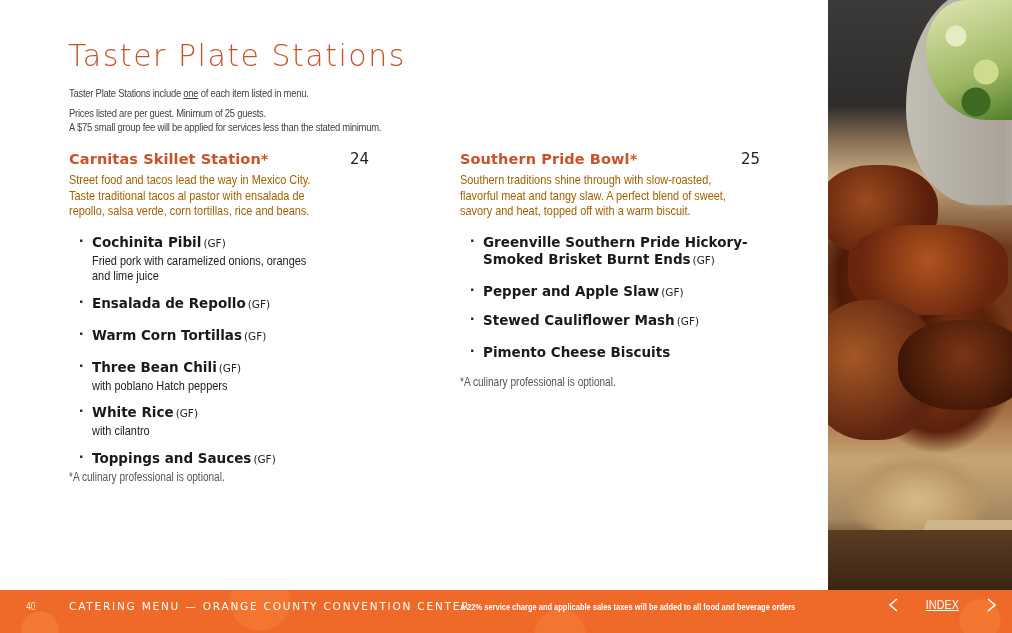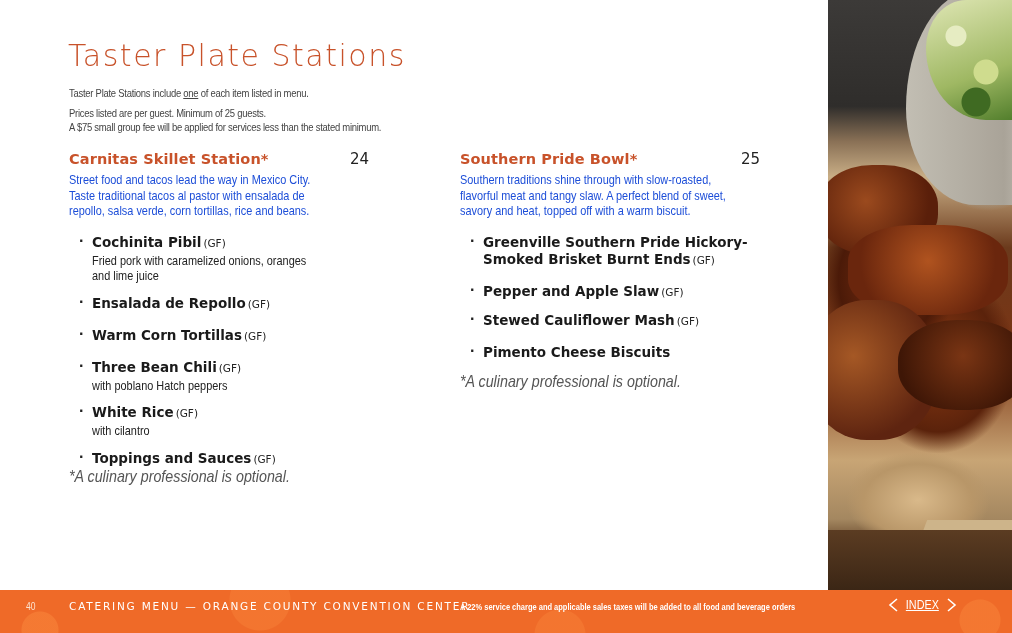--- a/index.html
+++ b/index.html
@@ -18,30 +18,30 @@
   .intro .gap { margin-bottom: 6px; }
   .intro u { text-decoration: underline; }
 
   .col { position: absolute; top: 150px; width: 300px; }
   .col.left { left: 69px; }
   .col.right { left: 460px; }
   .station-head { display: flex; justify-content: space-between; align-items: baseline; width: 300px; }
   .station-name { font-family: "DejaVu Sans", sans-serif; font-weight: bold; font-size: 14.5px; color: #c8522a; letter-spacing: 0.1px; }
   .station-price { font-family: "DejaVu Sans", sans-serif; font-size: 15px; color: #222; margin-right: 0px; }
   .col.right .station-head { width: 300px; }
-  .station-desc { margin-top: 4px; font-size: 13px; line-height: 15.5px; color: #1d4ed8; }
+  .station-desc { margin-top: 4px; font-size: 13px; line-height: 15.5px; color: #a16207; }
   .station-desc .line, .item-desc .line, .note .line { display: block; white-space: nowrap; transform: scaleX(0.84); transform-origin: left center; }
 
   .items { list-style: none; margin-top: 15px; margin-left: 11px; }
   .item { position: relative; padding-left: 12px; margin-bottom: 11px; }
   .item::before { content: "·"; position: absolute; left: -1px; top: -2px; font-size: 16px; font-weight: bold; color: #222; }
   .item-name { font-family: "DejaVu Sans", sans-serif; font-weight: bold; font-size: 13.5px; color: #1a1a1a; line-height: 17px; }
   .gf { font-family: "DejaVu Sans", sans-serif; font-weight: normal; font-size: 10.5px; color: #222; margin-left: 2px; }
   .item-desc { font-size: 13px; line-height: 15.5px; color: #222; margin-top: 1px; }
-  .note { font-size: 17px; color: #555; line-height: 14px; font-style: italic; }
+  .note { font-size: 12px; color: #555; line-height: 14px; }
   .col.left .note { margin-top: -9px; }
   .col.right .note { margin-top: 14px; }
 
   .photo {
     position: absolute; left: 828px; top: 0; width: 184px; height: 590px; overflow: hidden;
     background:
       radial-gradient(ellipse 70px 90px at 150px 80px, #a9c276 0%, #7e9b50 40%, rgba(0,0,0,0) 72%),
       radial-gradient(ellipse 110px 140px at 160px 110px, #bdb9ae 0%, #a8a397 60%, rgba(0,0,0,0) 72%),
       radial-gradient(ellipse 90px 110px at 60px 280px, #7a2f12 0%, #4b1a08 55%, rgba(0,0,0,0) 75%),
       radial-gradient(ellipse 100px 120px at 110px 360px, #8c3a14 0%, #5a220b 60%, rgba(0,0,0,0) 78%),
@@ -67,21 +67,21 @@
       radial-gradient(circle at 40px 40px, rgba(255,150,70,0.35) 0 18px, transparent 19px),
       radial-gradient(circle at 260px 10px, rgba(255,150,70,0.25) 0 30px, transparent 31px),
       radial-gradient(circle at 560px 45px, rgba(255,150,70,0.25) 0 25px, transparent 26px),
       radial-gradient(circle at 980px 30px, rgba(255,150,70,0.3) 0 20px, transparent 21px),
       #ef6a28;
     color: #fff;
   }
   .page-num { position: absolute; left: 26px; top: 11px; font-size: 10px; color: #fde3d0; transform: scaleX(0.85); transform-origin: left; }
   .footer-title { position: absolute; left: 69px; top: 10px; font-family: "DejaVu Sans", sans-serif; font-size: 10.5px; letter-spacing: 1.8px; color: #fff; }
   .footer-note { position: absolute; left: 460px; top: 12px; font-size: 8.5px; font-weight: bold; color: #fff; white-space: nowrap; transform: scaleX(0.88); transform-origin: left; }
-  .nav { position: absolute; left: 886px; top: 7px; display: flex; align-items: center; gap: 4px; }
+  .nav { position: absolute; left: 886px; top: 7px; display: flex; align-items: center; gap: 24px; }
   .nav .arrow { width: 14px; height: 16px; display: block; cursor: pointer; }
   .nav .index-link { font-size: 12px; color: #fff; text-decoration: underline; cursor: pointer; transform: scaleX(0.9); }
 </style>
 </head>
 <body>
 
 <h1 class="page-title">Taster Plate Stations</h1>
 
 <div class="intro">
   <span class="line gap"><span>Taster Plate Stations include </span><u>one</u><span> of each item listed in menu.</span></span>

